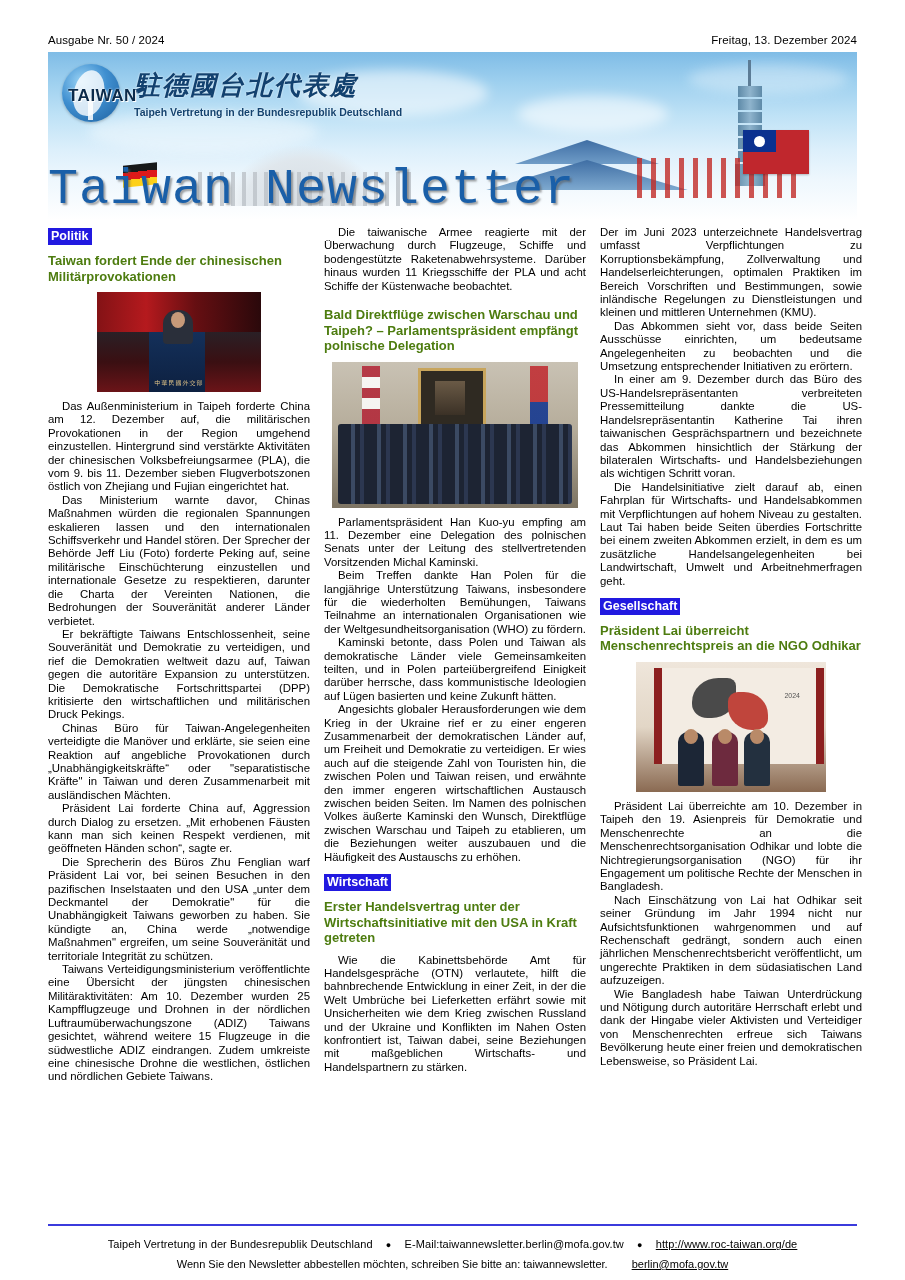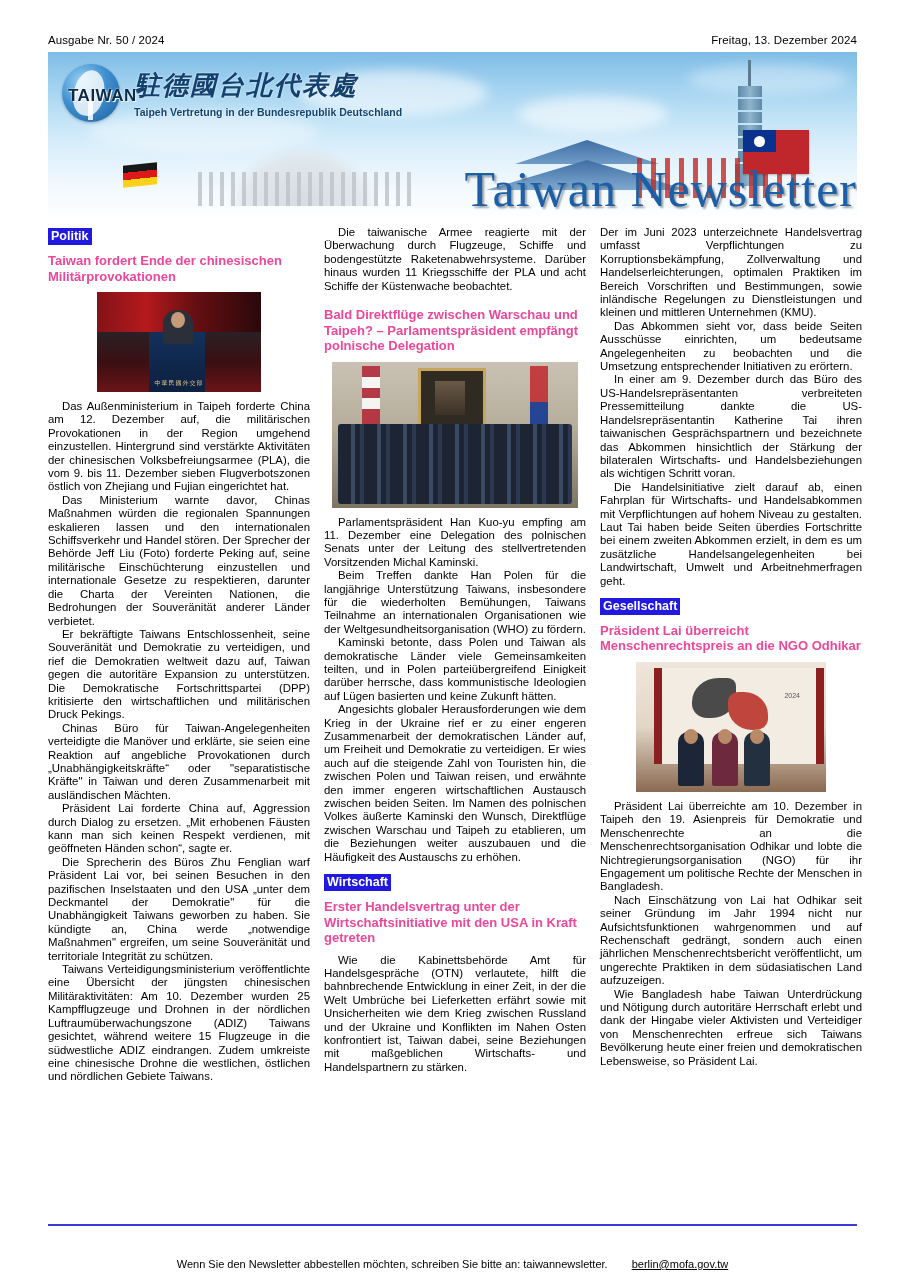--- a/index.html
+++ b/index.html
@@ -201,22 +201,22 @@
     color: #14436f;
     margin-top: 3px;
     white-space: nowrap;
     text-shadow: 0 0 2px #fff;
   }
 
   .masthead-title {
     position: absolute;
     left: 0; right: 0;
     bottom: 2px;
-    text-align: right;
-    font-family: Liberation Serif, serif;
+    text-align: left;
+    font-family: Liberation Mono, monospace;
     font-size: 50px;
     font-weight: 400;
     color: #1a5fa8;
     letter-spacing: 1px;
     text-shadow: 2px 2px 2px rgba(90,90,90,.55);
     white-space: nowrap;
   }
 
   
   .columns {
@@ -236,21 +236,21 @@
     color: #ffffff;
     font-weight: 700;
     font-size: 12.5px;
     line-height: 14px;
     padding: 1px 3px 2px 3px;
     margin-bottom: 6px;
   }
   .section-tag.spaced { margin-top: 10px; }
 
   h2.head {
-    color: #ec4899;
+    color: #4d7c0f;
     font-size: 13px;
     font-weight: 700;
     line-height: 15.5px;
     margin: 2px 0 8px 0;
   }
 
   p.body {
     font-size: 11.4px;
     line-height: 13.4px;
     text-align: justify;
@@ -510,18 +510,25 @@
       </div>
 
       <p class="body">Präsident Lai überreichte am 10. Dezember in Taipeh den 19. Asienpreis für Demokratie und Menschenrechte an die Menschenrechtsorganisation Odhikar und lobte die Nichtregierungsorganisation (NGO) für ihr Engagement um politische Rechte der Menschen in Bangladesh.</p>
       <p class="body">Nach Einschätzung von Lai hat Odhikar seit seiner Gründung im Jahr 1994 nicht nur Aufsichtsfunktionen wahrgenommen und auf Rechenschaft gedrängt, sondern auch einen jährlichen Menschenrechtsbericht veröffentlicht, um ungerechte Praktiken in dem südasiatischen Land aufzuzeigen.</p>
       <p class="body">Wie Bangladesh habe Taiwan Unterdrückung und Nötigung durch autoritäre Herrschaft erlebt und dank der Hingabe vieler Aktivisten und Verteidiger von Menschenrechten erfreue sich Taiwans Bevölkerung heute einer freien und demokratischen Lebensweise, so Präsident Lai.</p>
     </div>
   </div>
 
   <div class="footer-rule"></div>
   <div class="footer">
+    <div class="line1">
+      <span>Taipeh Vertretung in der Bundesrepublik Deutschland</span>
+      <span class="sep">●</span>
+      <span>E-Mail:taiwannewsletter.berlin@mofa.gov.tw</span>
+      <span class="sep">●</span>
+      <span class="link">http://www.roc-taiwan.org/de</span>
+    </div>
     <div class="line2">
       <span>Wenn Sie den Newsletter abbestellen möchten, schreiben Sie bitte an: taiwannewsletter.</span><span class="ul">berlin@mofa.gov.tw</span>
     </div>
   </div>
 
 </div>
 
 </body></html>

